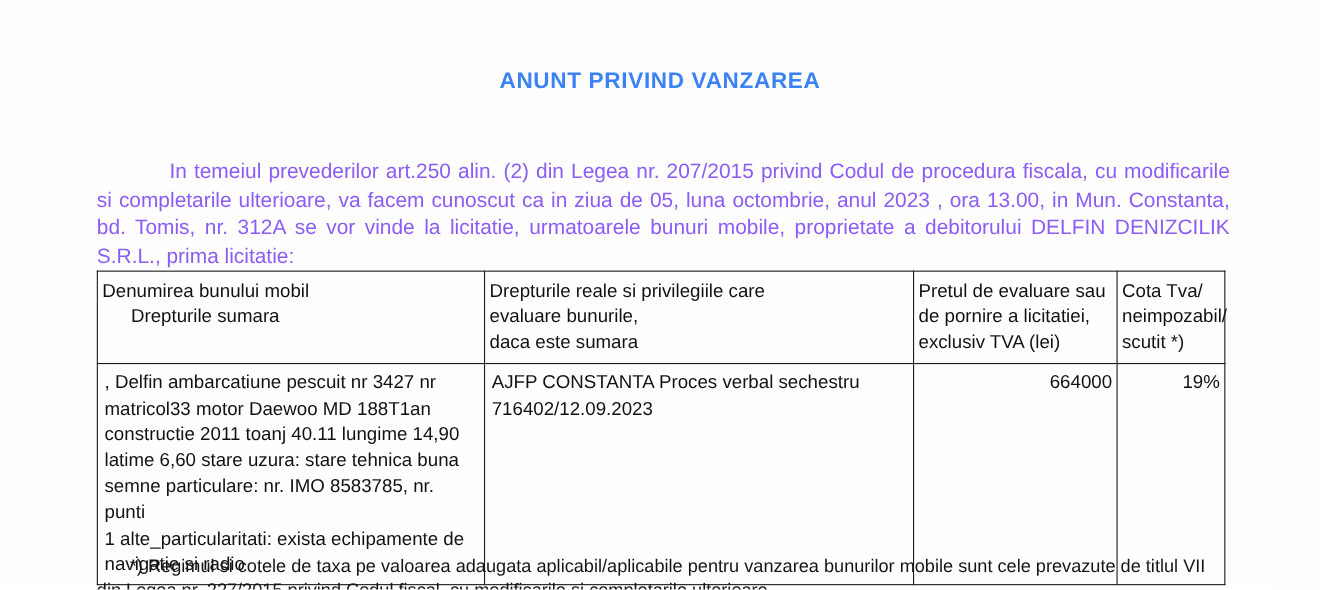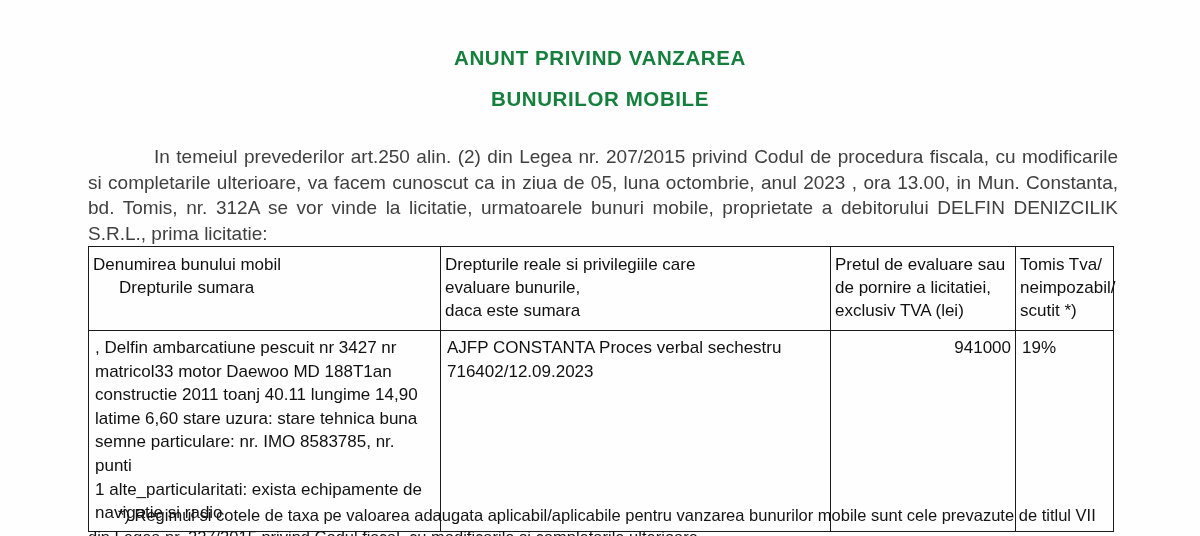--- a/index.html
+++ b/index.html
@@ -30,37 +30,37 @@
     left: 0;
     top: 48px;
     width: 1200px;
     text-align: center;
   }
   .doc-title {
     font-size: 20.5px;
     font-weight: bold;
     letter-spacing: 0.6px;
     line-height: 1.0;
-    margin: 0;
-    color: #15803d;
+    margin: 16px;
+    color: #3b82f6;
   }
   .doc-title.second {
     margin-top: 20px;
   }
 
   
   .intro {
     position: absolute;
     left: 88px;
     top: 125px;
     width: 1030px;
     font-size: 19px;
     line-height: 25.5px;
     text-align: justify;
-    color: #404040;
+    color: #8b5cf6;
   }
   .intro .indent {
     display: inline-block;
     width: 66px;
   }
 
   
   .tbl-wrap {
     position: absolute;
     left: 88px;
@@ -96,21 +96,21 @@
   .col3 { width: 185px; }
   .col4 { width: 98px; }
 
   table.goods td {
     font-size: 17px;
     line-height: 23.6px;
     padding: 5px 4px 6px 6px;
   }
   .cell-desc { height: 152px; }
   .cell-num  { text-align: right; padding-right: 14px; }
-  .cell-vat  { text-align: left; }
+  .cell-vat  { text-align: right; }
 
   
   .desc-text { display: block; white-space: pre-line; }
 
   
   .footnote {
     position: absolute;
     left: 88px;
     top: 487px;
     width: 1030px;
@@ -124,21 +124,20 @@
     width: 30px;
   }
 </style>
 </head>
 <body>
 
 <div class="page">
 
   <div class="title-block">
     <h1 class="doc-title">ANUNT PRIVIND VANZAREA</h1>
-    <h1 class="doc-title second">BUNURILOR MOBILE</h1>
   </div>
 
   <p class="intro"><span class="indent"></span><span>In temeiul prevederilor art.250 alin. (2) din Legea nr. 207/2015 privind Codul de procedura fiscala, cu modificarile si completarile ulterioare, va facem cunoscut ca in ziua de 05, luna octombrie, anul 2023 , ora 13.00, in Mun. Constanta, bd. Tomis, nr. 312A se vor vinde la licitatie, urmatoarele bunuri mobile, proprietate a debitorului  DELFIN DENIZCILIK S.R.L., prima licitatie:</span></p>
 
   <div class="tbl-wrap">
     <table class="goods">
       <colgroup>
         <col class="col1">
           <col class="col2">
           <col class="col3">
@@ -154,21 +153,21 @@
             <div>Drepturile reale si privilegiile care</div>
             <div>evaluare bunurile,</div>
             <div>daca este sumara</div>
           </th>
           <th class="th-c3">
             <div>Pretul de evaluare sau</div>
             <div>de pornire a licitatiei,</div>
             <div>exclusiv TVA (lei)</div>
           </th>
           <th class="th-c4">
-            <div>Tomis Tva/</div>
+            <div>Cota Tva/</div>
             <div>neimpozabil/</div>
             <div>scutit *)</div>
           </th>
         </tr>
       </thead>
       <tbody>
         <tr>
           <td class="cell-desc">
             <span class="desc-text">, Delfin ambarcatiune pescuit nr 3427 nr
 matricol33 motor Daewoo MD 188T1an
@@ -176,21 +175,21 @@
 latime 6,60 stare uzura: stare tehnica buna
 semne particulare: nr. IMO 8583785, nr. punti
 1 alte_particularitati: exista echipamente de
 navigatie si radio</span>
           </td>
           <td class="cell-desc">
             <span class="desc-text">AJFP CONSTANTA Proces verbal sechestru
 716402/12.09.2023</span>
           </td>
           <td class="cell-desc cell-num">
-            <span>941000</span>
+            <span>664000</span>
           </td>
           <td class="cell-desc cell-vat">
             <span>19%</span>
           </td>
         </tr>
       </tbody>
     </table>
   </div>
 
   <p class="footnote"><span class="indent"></span><span>*) Regimul si cotele de taxa pe valoarea adaugata aplicabil/aplicabile pentru vanzarea bunurilor mobile sunt cele prevazute de titlul VII din Legea nr. 227/2015 privind Codul fiscal, cu modificarile si completarile ulterioare.</span></p>

